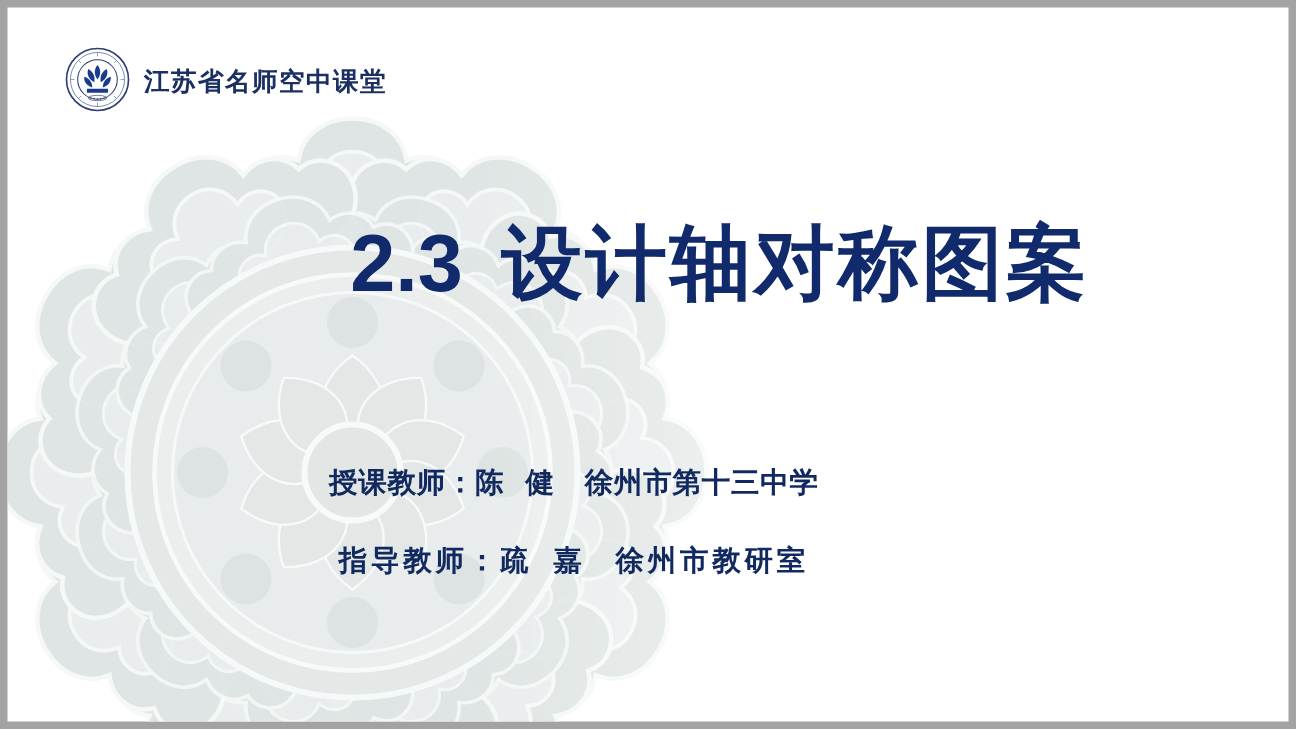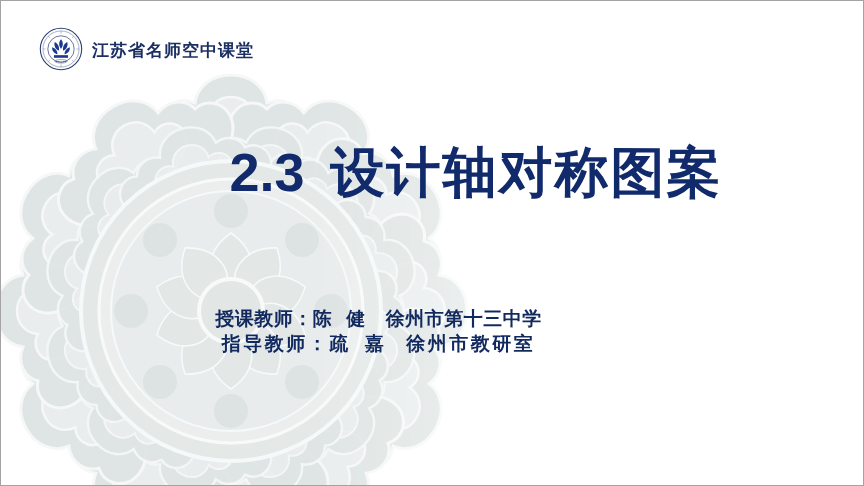--- a/index.html
+++ b/index.html
@@ -10,21 +10,21 @@
   body {
     font-family: "Liberation Sans", "DejaVu Sans", sans-serif;
   }
   #slide {
     position: relative;
     width: 864px;
     height: 486px;
     overflow: hidden;
     background: #ffffff;
     box-sizing: border-box;
-    border: 1px solid #a3a3a3;
+    border: 5px solid #a3a3a3;
   }
 
   
   #bg-pattern {
     position: absolute;
     left: 0;
     top: 0;
     width: 864px;
     height: 486px;
     pointer-events: none;
@@ -92,21 +92,21 @@
   }
   .credit-line {
     font-size: 19px;
     font-weight: 700;
     color: #11295f;
     letter-spacing: 0.5px;
     line-height: 1;
     white-space: nowrap;
   }
   .credit-line + .credit-line {
-    margin-top: 6px;
+    margin-top: 33px;
     letter-spacing: 2.5px;
   }
   .credit-line .sp {
     display: inline-block;
     width: 14px;
   }
   .credit-line .sp-wide {
     display: inline-block;
     width: 20px;
   }

